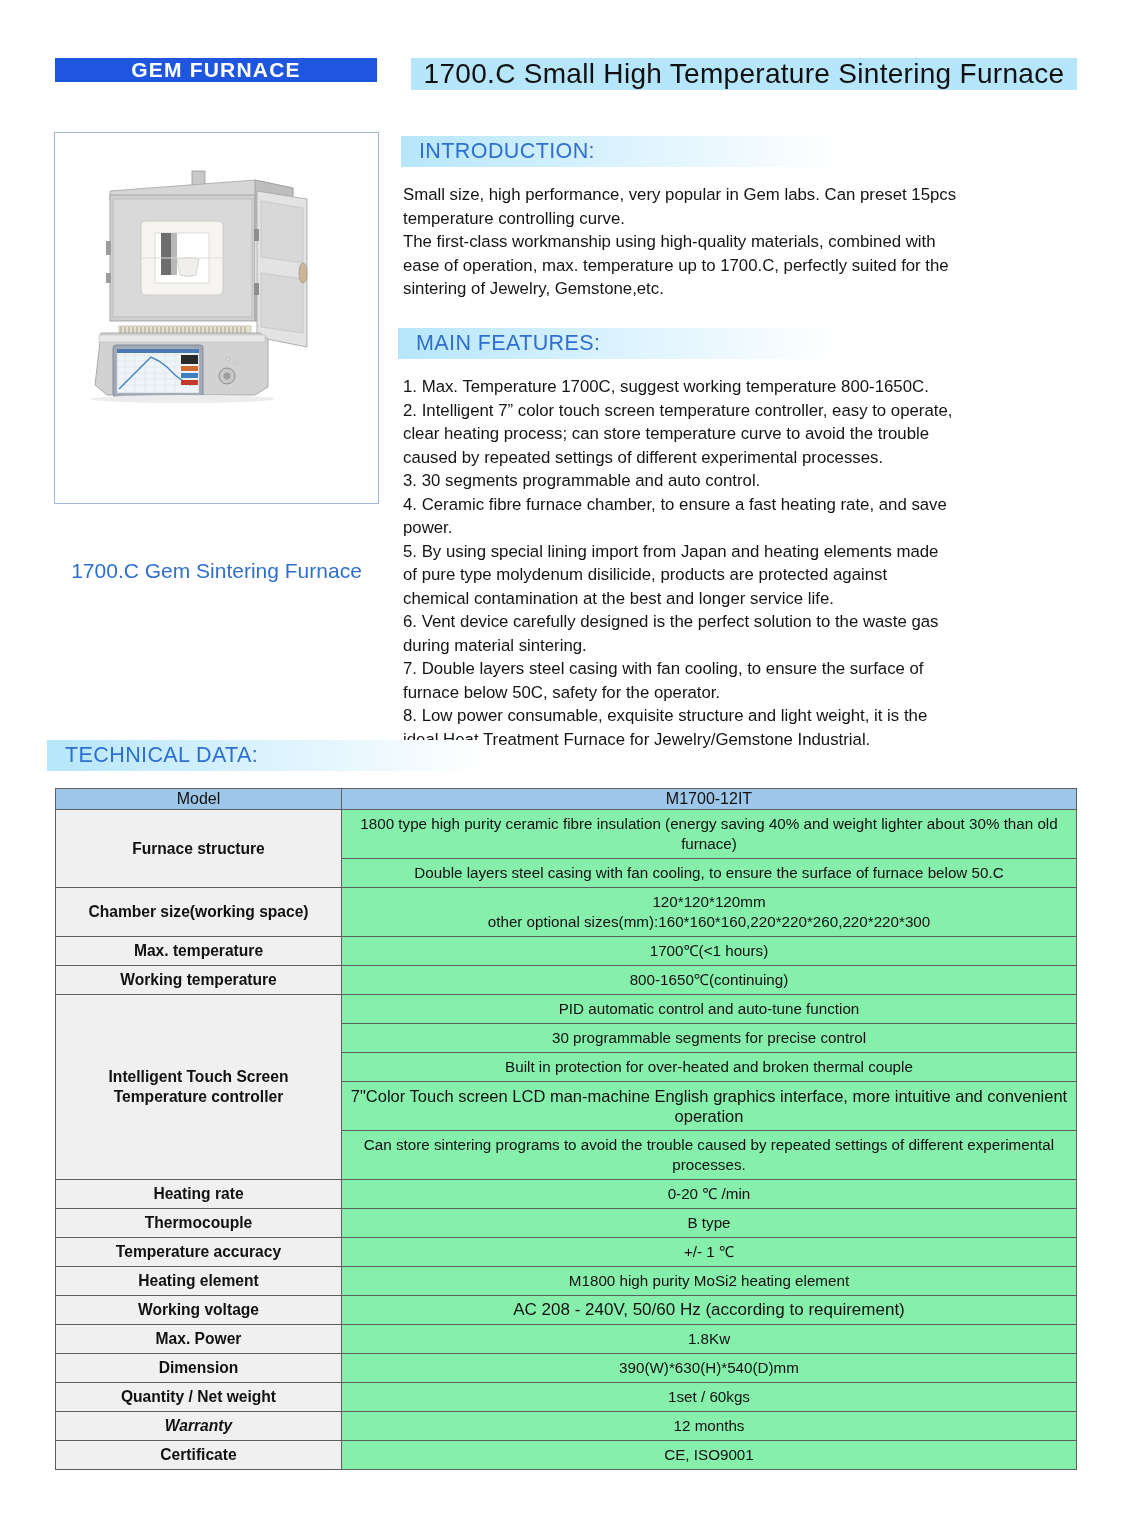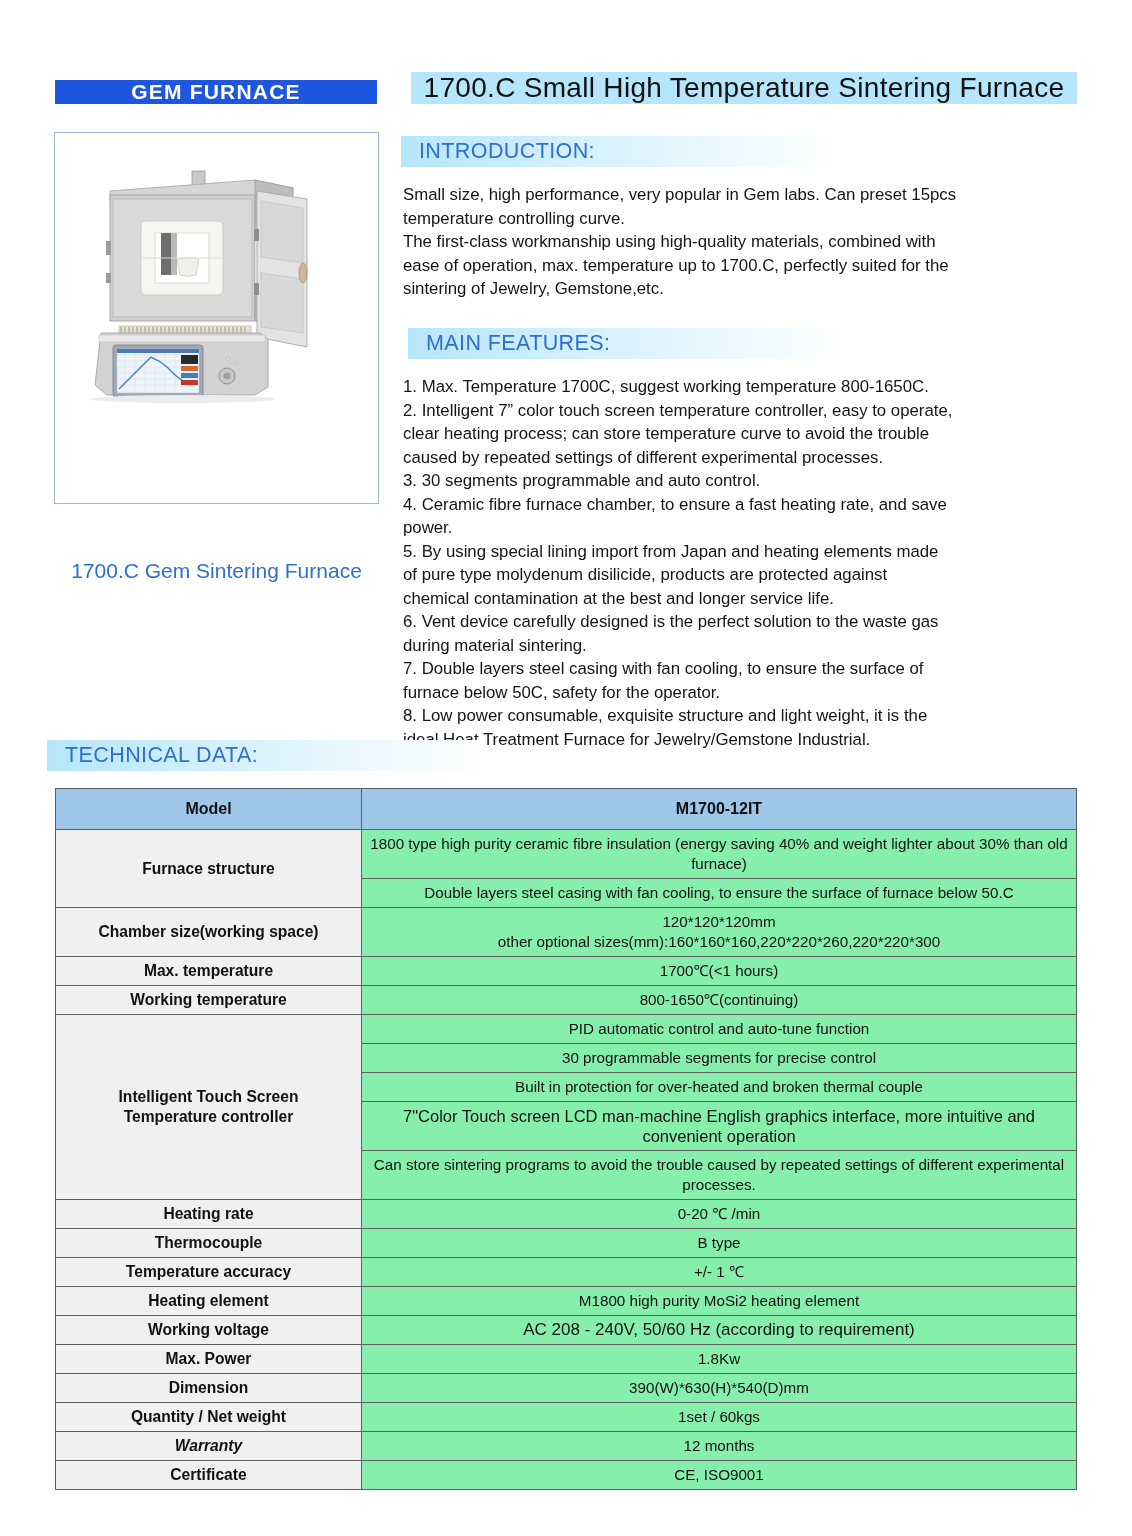--- a/index.html
+++ b/index.html
@@ -17,21 +17,21 @@
   }
 
   
   .header-bar {
     position: absolute;
     left: 55px;
     top: 58px;
     width: 1022px;
     height: 46px;
     display: flex;
-    align-items: flex-end;
+    align-items: flex-start;
     gap: 34px;
   }
   .header-brand {
     width: 322px;
     background: #1f56e0;
     color: #ffffff;
     font-size: 21px;
     font-weight: bold;
     letter-spacing: 1.2px;
     display: flex;
@@ -85,21 +85,21 @@
     background: linear-gradient(to right, #b6e6fb 0%, #dff4fe 55%, #ffffff 100%);
     color: #2f6fd0;
     font-size: 21.5px;
     display: flex;
     align-items: center;
     padding-left: 18px;
     box-sizing: border-box;
     letter-spacing: 0.4px;
   }
   #intro-heading { left: 401px; top: 136px; width: 440px; }
-  #features-heading { left: 408px; top: 328px; width: 440px; }
+  #features-heading { left: 398px; top: 328px; width: 440px; }
   #techdata-heading { left: 47px; top: 740px; width: 440px; }
 
   .body-text {
     position: absolute;
     font-size: 16.8px;
     line-height: 23.5px;
     color: #141414;
     white-space: pre-line;
   }
   #intro-body { left: 403px; top: 183px; width: 690px; }
@@ -126,23 +126,23 @@
     width: 285px;
     background: #f0f0f0;
     font-weight: bold;
     font-size: 15.6px;
   }
   .tech-table td.value {
     background: #86efac;
   }
   .tech-table tr.head td {
     background: #9dc6e8;
-    font-weight: bold;
+    font-weight: normal;
     font-size: 16px;
-    padding: 10px;
+    padding: 0;
   }
   .tech-table td.value.big {
     font-size: 17px;
   }
   .tech-table td.value.mix {
     font-size: 16.5px;
   }
 
   
   .footer {

